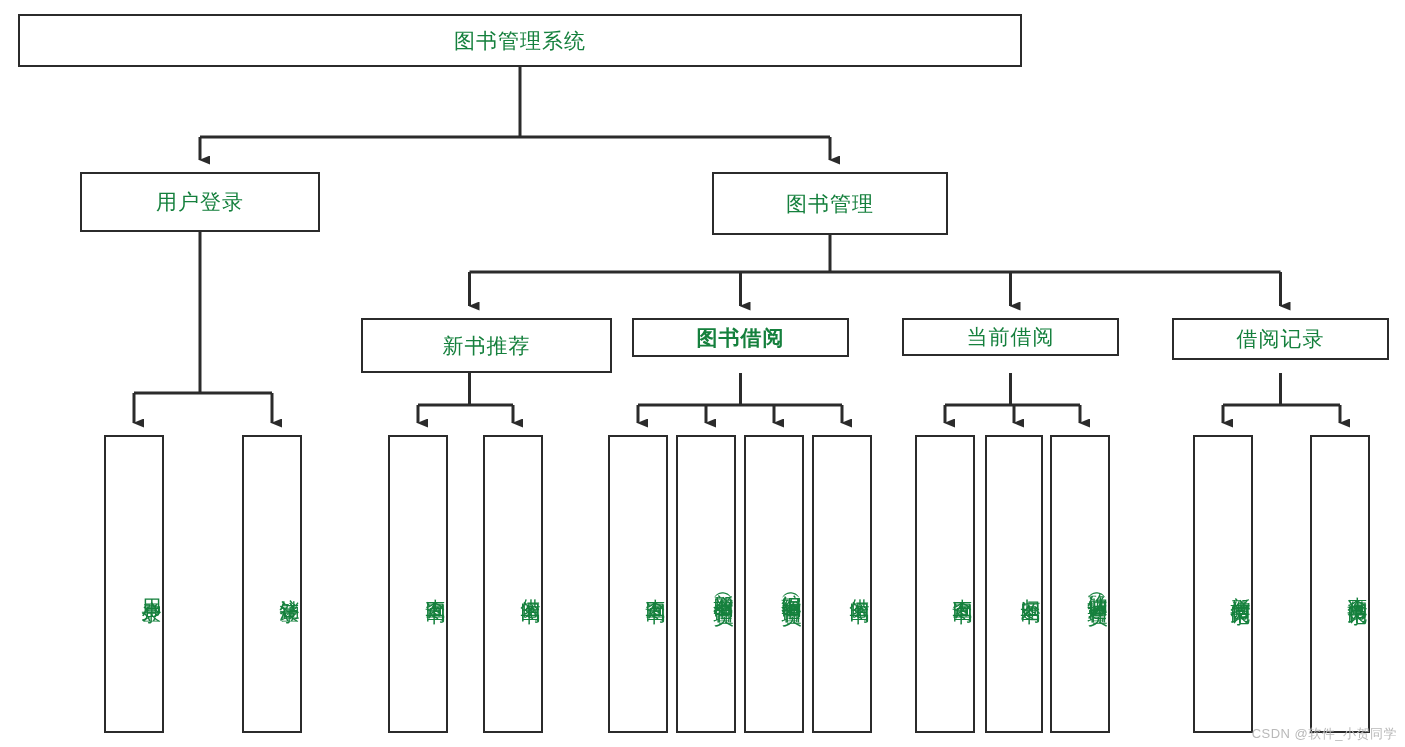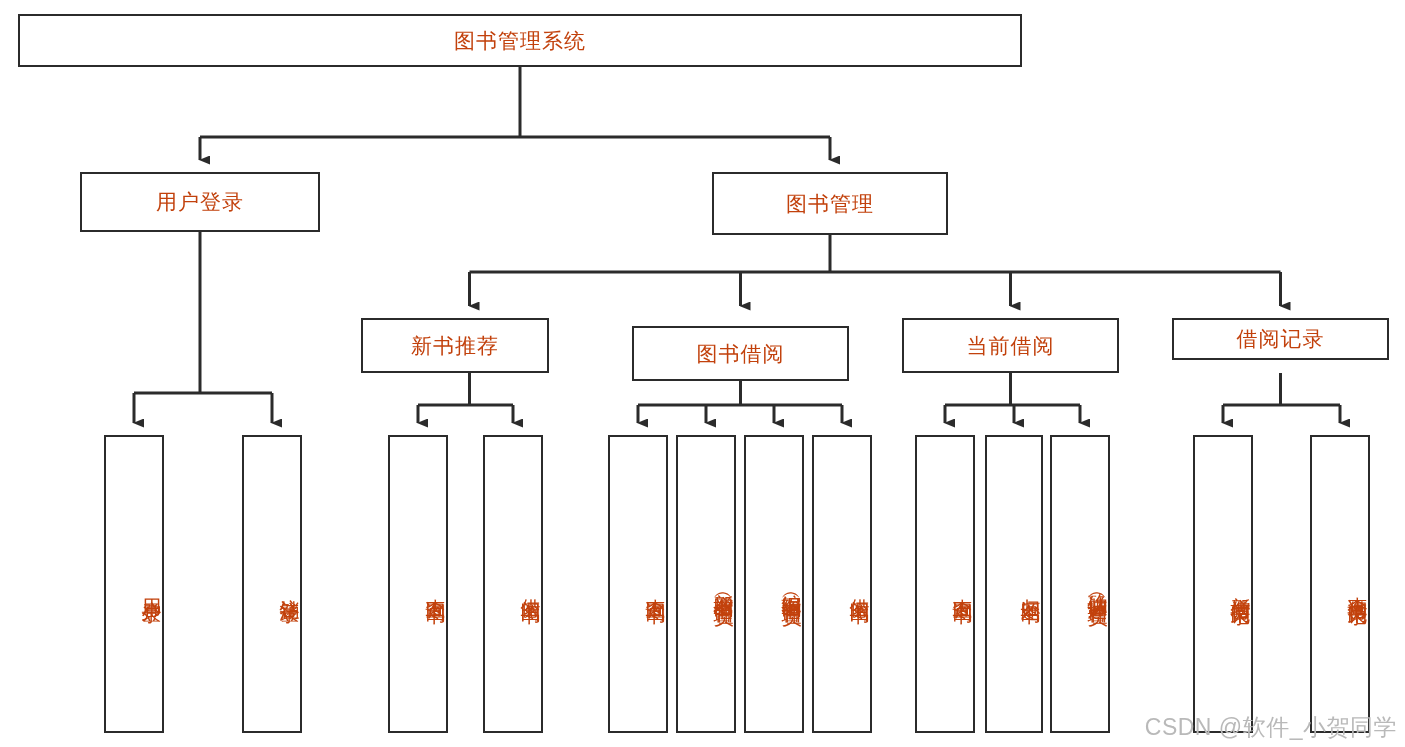--- a/index.html
+++ b/index.html
@@ -26,21 +26,21 @@
     pointer-events: none;
   }
   .node {
     position: absolute;
     box-sizing: border-box;
     background: #ffffff;
     border: 2px solid #2b2b2b;
     display: flex;
     align-items: center;
     justify-content: center;
-    color: #c2410c;
+    color: #15803d;
   }
   .node.horizontal {
     font-size: 21px;
     letter-spacing: 1px;
   }
   .node.root {
     font-size: 21px;
     letter-spacing: 1px;
   }
   .node.vertical {
@@ -54,21 +54,21 @@
     line-height: 1.05;
   }
   .vlabel {
     display: block;
     white-space: nowrap;
   }
   #watermark {
     position: absolute;
     right: 8px;
     bottom: 4px;
-    font-size: 23px;
+    font-size: 13px;
     color: #b9b9b9;
     letter-spacing: 0.5px;
     white-space: nowrap;
   }
 </style>
 </head>
 <body>
 
 <div id="canvas">
 
@@ -118,27 +118,27 @@
   <div id="nodes">
       <div class="node horizontal root" style="left: 18px; top: 14px; width: 1004px; height: 53px;">
         <span class="hlabel">图书管理系统</span>
       </div>
       <div class="node horizontal" style="left: 80px; top: 172px; width: 240px; height: 60px;">
         <span class="hlabel">用户登录</span>
       </div>
       <div class="node horizontal" style="left: 712px; top: 172px; width: 236px; height: 63px;">
         <span class="hlabel">图书管理</span>
       </div>
-      <div class="node horizontal" style="left: 361px; top: 318px; width: 188px; height: 55px;">
+      <div class="node horizontal" style="left: 361px; top: 318px; width: 251px; height: 55px;">
         <span class="hlabel">新书推荐</span>
       </div>
-      <div class="node horizontal" style="left: 632px; top: 326px; width: 217px; height: 55px;">
+      <div class="node horizontal" style="left: 632px; top: 318px; width: 217px; height: 39px; font-weight: bold;">
         <span class="hlabel">图书借阅</span>
       </div>
-      <div class="node horizontal" style="left: 902px; top: 318px; width: 217px; height: 55px;">
+      <div class="node horizontal" style="left: 902px; top: 318px; width: 217px; height: 38px;">
         <span class="hlabel">当前借阅</span>
       </div>
       <div class="node horizontal" style="left: 1172px; top: 318px; width: 217px; height: 42px;">
         <span class="hlabel">借阅记录</span>
       </div>
       <div class="node vertical" style="left: 104px; top: 435px; width: 60px; height: 298px;">
         <span class="vlabel">用户登录</span>
       </div>
       <div class="node vertical" style="left: 242px; top: 435px; width: 60px; height: 298px;">
         <span class="vlabel">注销登录</span>

